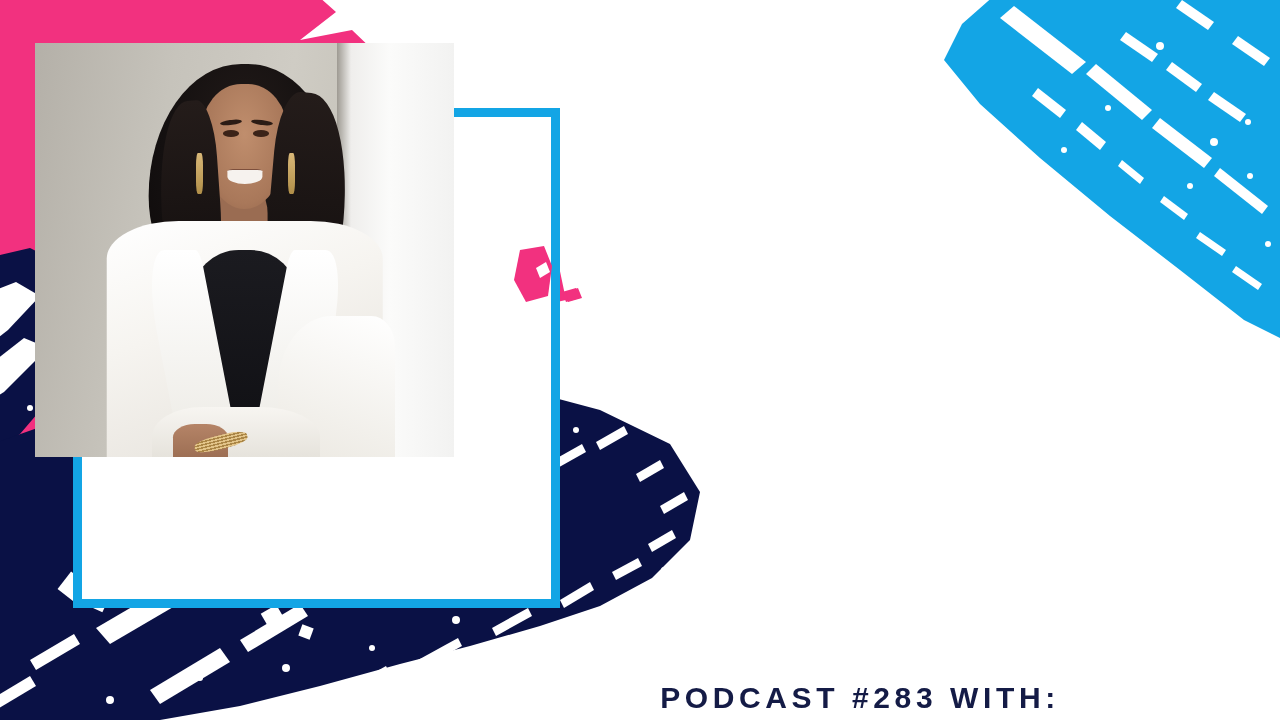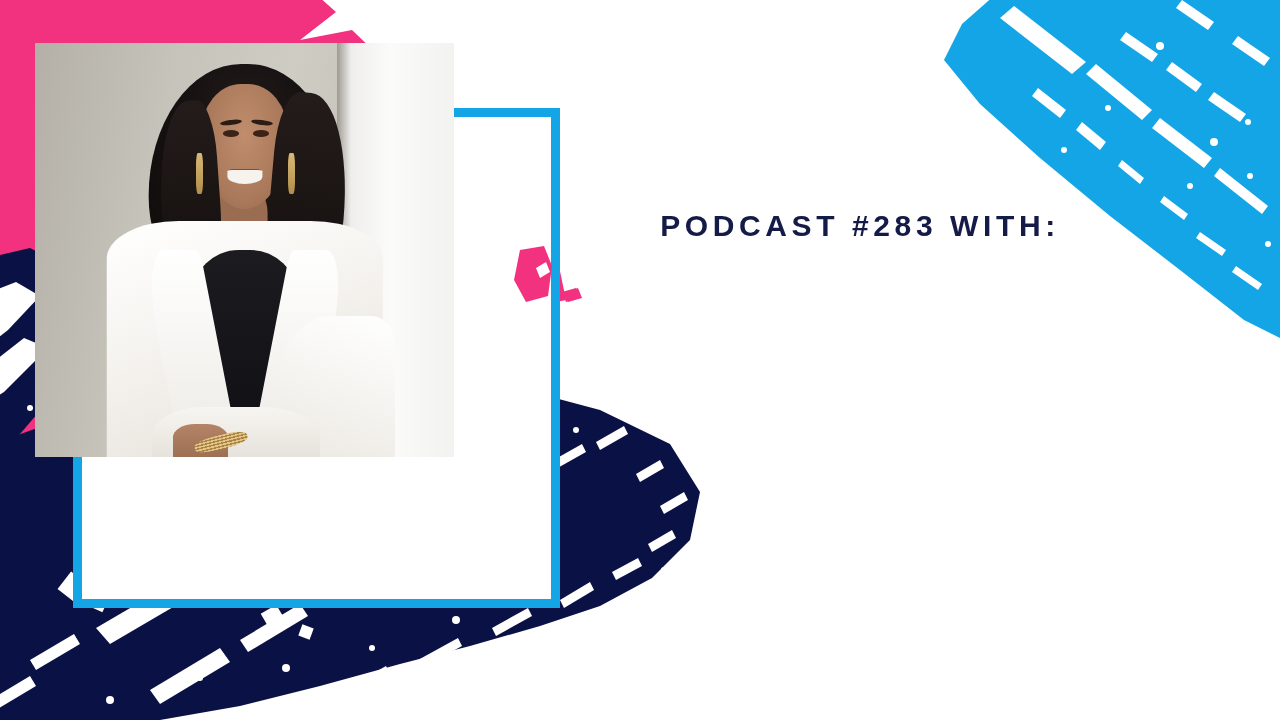--- a/index.html
+++ b/index.html
@@ -199,21 +199,21 @@
   
   #text-column {
     position: absolute;
     left: 580px;
     top: 0;
     width: 560px;
     height: 720px;
     z-index: 7;
     display: flex;
     flex-direction: column;
-    justify-content: flex-start;
+    justify-content: flex-end;
     align-items: center;
     text-align: center;
   }
   #episode-heading {
     margin-top: 205px;
     color: #141b46;
     font-weight: bold;
     font-size: 30px;
     line-height: 1.42;
     letter-spacing: 4.6px;

